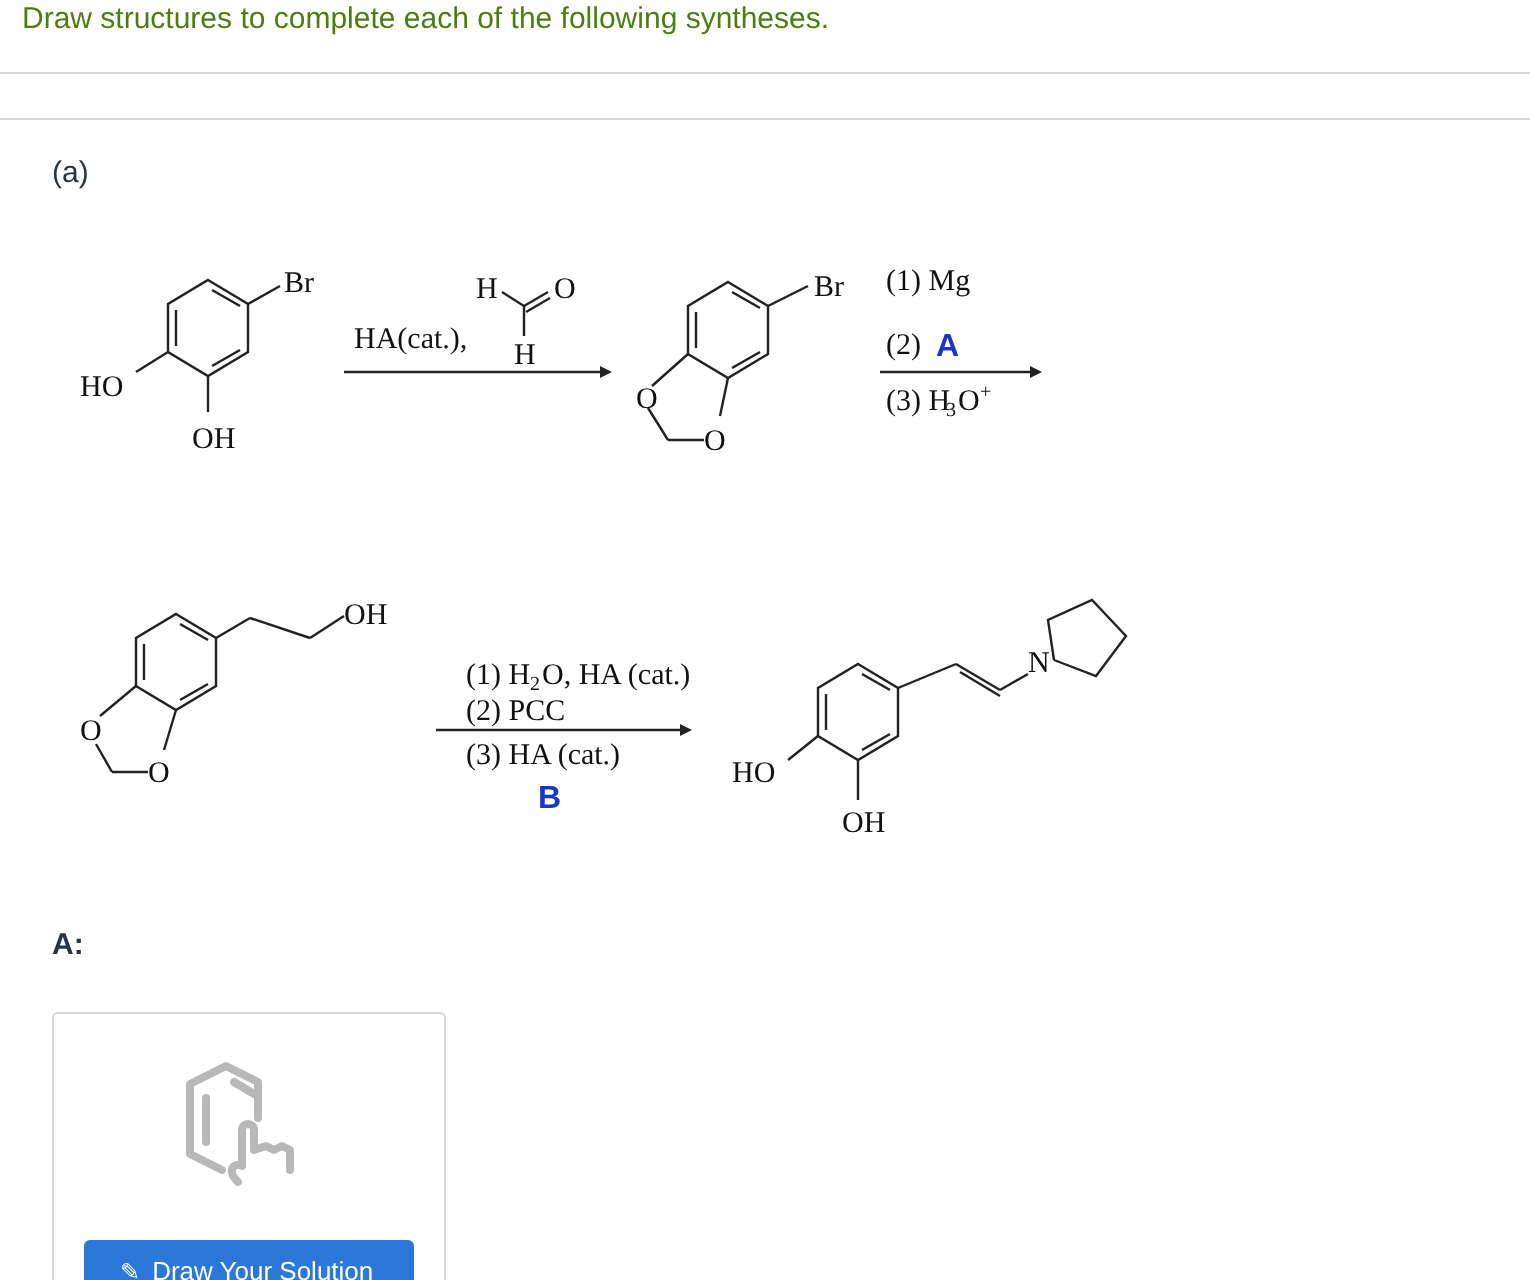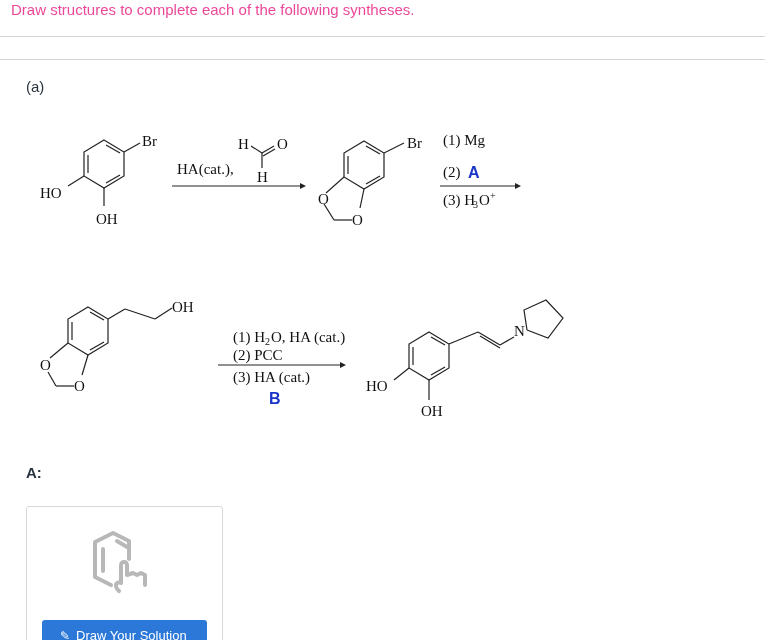--- a/index.html
+++ b/index.html
@@ -1,17 +1,17 @@
 <!DOCTYPE html>
 <html><head>
 <meta charset="utf-8">
 <style>
   html, body { margin:0; padding:0; background:#fff; }
   body { width:765px; height:640px; position:relative; overflow:hidden; font-family:"Liberation Sans", sans-serif; color:#222; }
-  .title { position:absolute; left:11px; top:1px; font-size:15px; color:#ec4899; }
+  .title { position:absolute; left:11px; top:1px; font-size:15px; color:#4d7c0f; }
   .hr1 { position:absolute; left:0; top:36px; width:765px; height:1px; background:#d6d6d6; }
   .hr2 { position:absolute; left:0; top:59px; width:765px; height:1px; background:#d6d6d6; }
   .part-label { position:absolute; left:26px; top:78px; font-size:15px; color:#2a3340; }
   .scheme { position:absolute; left:0; top:0; }
   .chem { font-family:"Liberation Serif", serif; font-size:15px; fill:#111; }
   .chemsm { font-family:"Liberation Serif", serif; font-size:10px; fill:#111; }
   .blue { font-family:"Liberation Sans", sans-serif; font-weight:bold; font-size:16px; fill:#1a35c8; }
   .ans-label { position:absolute; left:26px; top:464px; font-size:15px; font-weight:bold; color:#2a3340; }
   .ans-box { position:absolute; left:26px; top:506px; width:195px; height:160px; border:1px solid #d9d9d9; border-radius:3px; background:#fff; }
   .draw-icon { position:absolute; left:64px; top:22px; }

